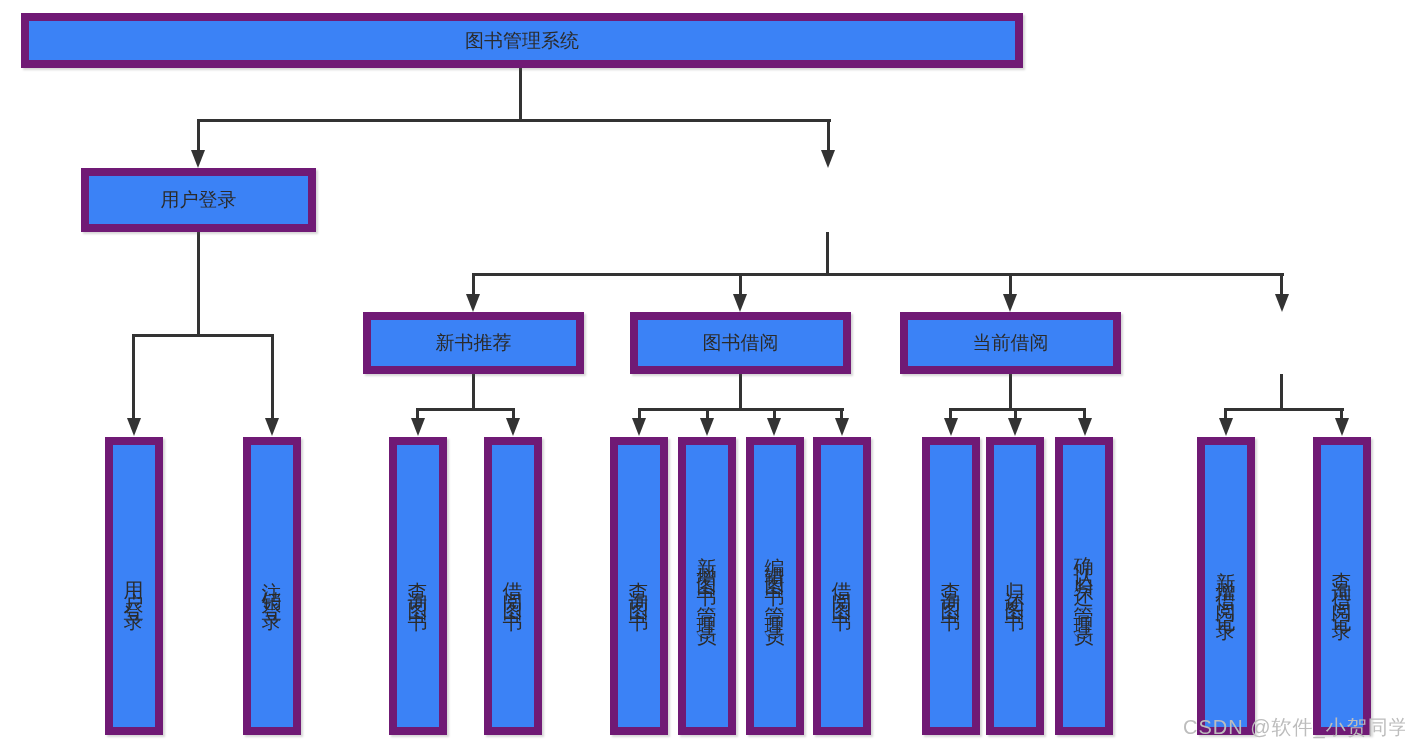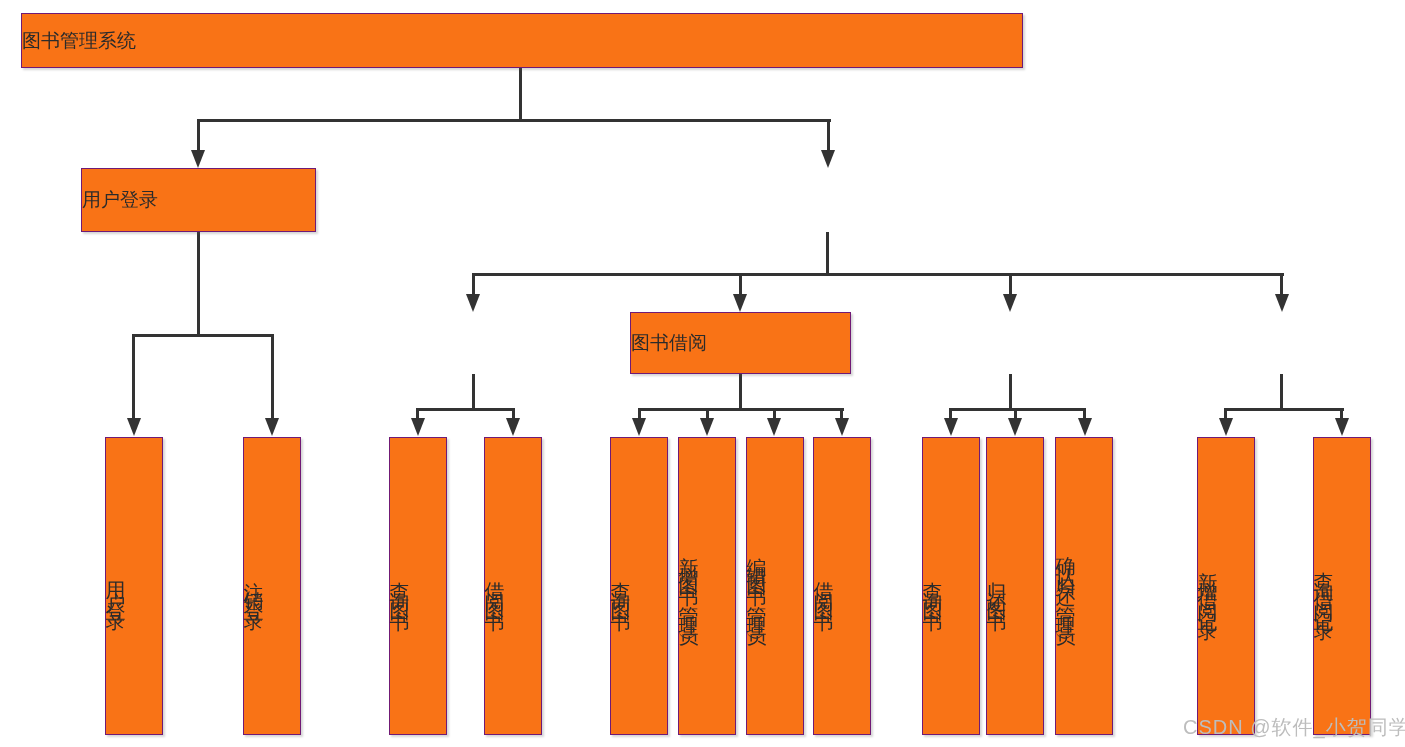--- a/index.html
+++ b/index.html
@@ -6,24 +6,24 @@
   .stage{
     position:relative;
     width:1405px;height:747px;
     background:#ffffff;
     overflow:hidden;
     font-family:"Liberation Sans","DejaVu Sans",sans-serif;
     color:#2b2b2b;
   }
   .box{
     position:absolute;
-    background:#f97316;
-    border:1px solid #701a75;
+    background:#3b82f6;
+    border:8px solid #701a75;
     box-sizing:border-box;
-    display:flex;align-items:center;justify-content:flex-start;
+    display:flex;align-items:center;justify-content:center;
     font-size:19px;
     color:#2b2b2b;
     box-shadow:2px 2px 2px rgba(90,90,90,0.25);
   }
   .root{left:21px;top:13px;width:1002px;height:55px;}
   .l2{top:168px;width:235px;height:64px;}
   .l3{top:312px;width:221px;height:62px;}
   .leaf{top:437px;width:58px;height:298px;}
   .leaf .vtext{
     writing-mode:vertical-rl;
@@ -116,22 +116,28 @@
   <div class="ah" style="left:1335px;top:418px;"></div>
 
   <div class="box root">
     <span>图书管理系统</span>
   </div>
 
   <div class="box l2" style="left:81px;">
     <span>用户登录</span>
   </div>
 
+  <div class="box l3" style="left:363px;">
+    <span>新书推荐</span>
+  </div>
   <div class="box l3" style="left:630px;">
     <span>图书借阅</span>
+  </div>
+  <div class="box l3" style="left:900px;">
+    <span>当前借阅</span>
   </div>
 
   <div class="box leaf" style="left:105px;">
     <span class="vtext">用户登录</span>
   </div>
   <div class="box leaf" style="left:243px;">
     <span class="vtext">注销登录</span>
   </div>
 
   <div class="box leaf" style="left:389px;">

